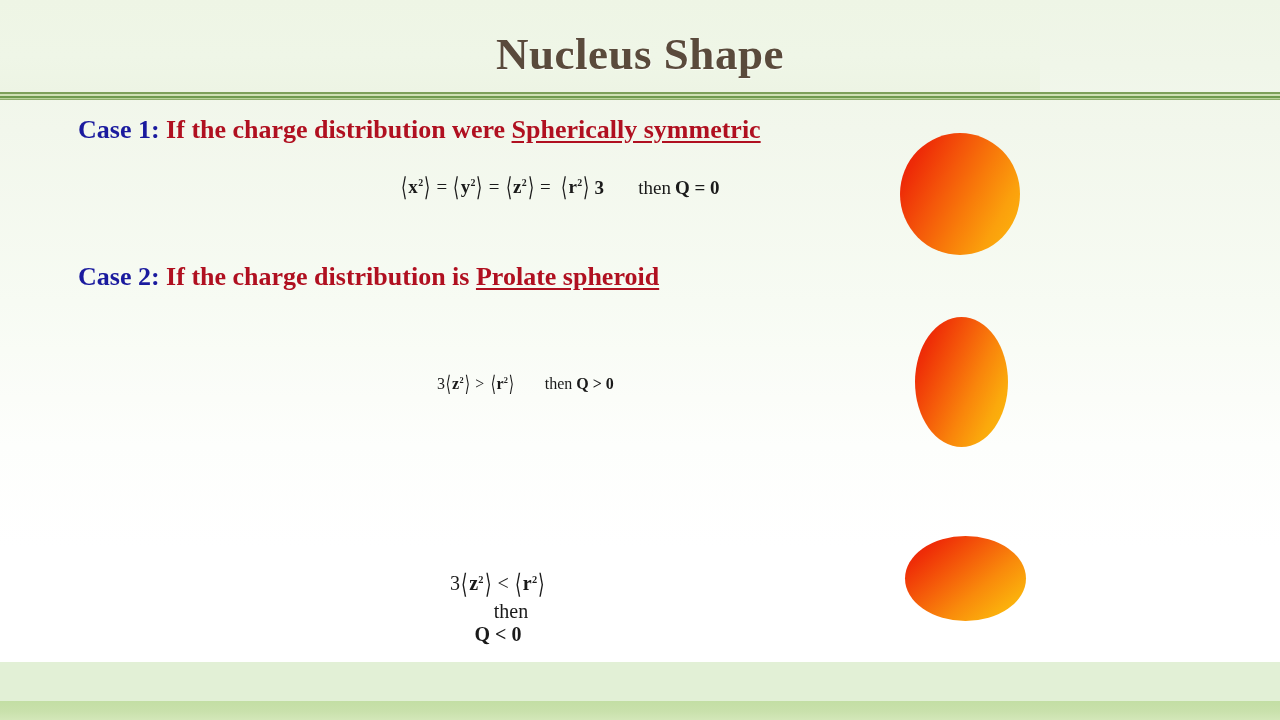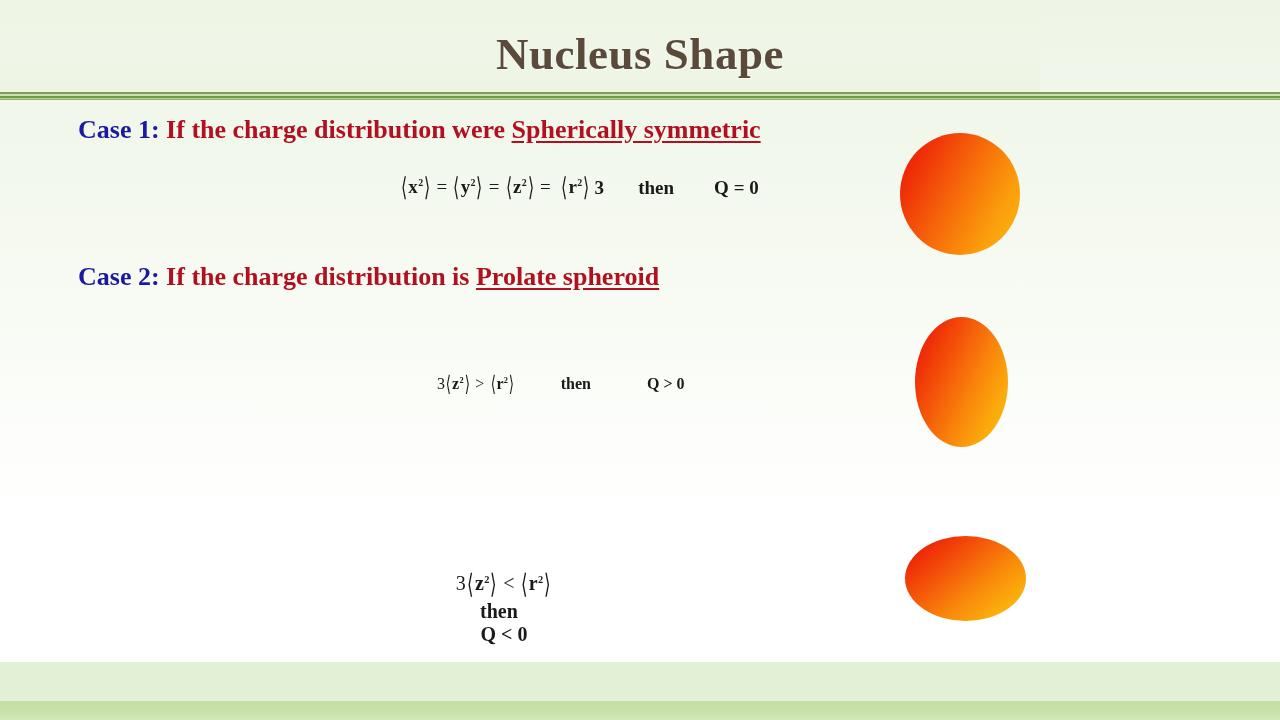--- a/index.html
+++ b/index.html
@@ -104,23 +104,23 @@
     color: #1a1a1a;
     white-space: nowrap;
     display: flex;
     align-items: center;
   }
   .math {
     font-weight: bold;
     letter-spacing: 0.3px;
   }
   .then-word {
-    font-weight: bold;
+    font-weight: normal;
     margin-left: 30px;
-    margin-right: 40px;
+    margin-right: 4px;
   }
   .q-expr { font-weight: bold; }
 
   .ang {
     display: inline-block;
     font-weight: normal;
   }
   .brk {
     font-weight: normal;
     font-size: 1.35em;
@@ -152,21 +152,21 @@
   .frac .num { line-height: 1.05; padding: 0 2px; }
   .frac .bar {
     width: 100%;
     height: 1.6px;
     background: #1a1a1a;
     margin: 1px 0 0 0;
   }
   .frac .den { line-height: 1.05; font-weight: bold; padding: 0 2px; }
 
   #formula1 { left: 400px; top: 172px; font-size: 19px; }
-  #formula2 { left: 437px; top: 371px; font-size: 16px; gap: 16px; }
+  #formula2 { left: 437px; top: 371px; font-size: 16px; }
   #formula3 { left: 450px; top: 568px; font-size: 20px; flex-direction: column; }
 
   
   .shape {
     position: absolute;
     border-radius: 50%;
   }
   #sphere-shape {
     left: 900px;
     top: 133px;

